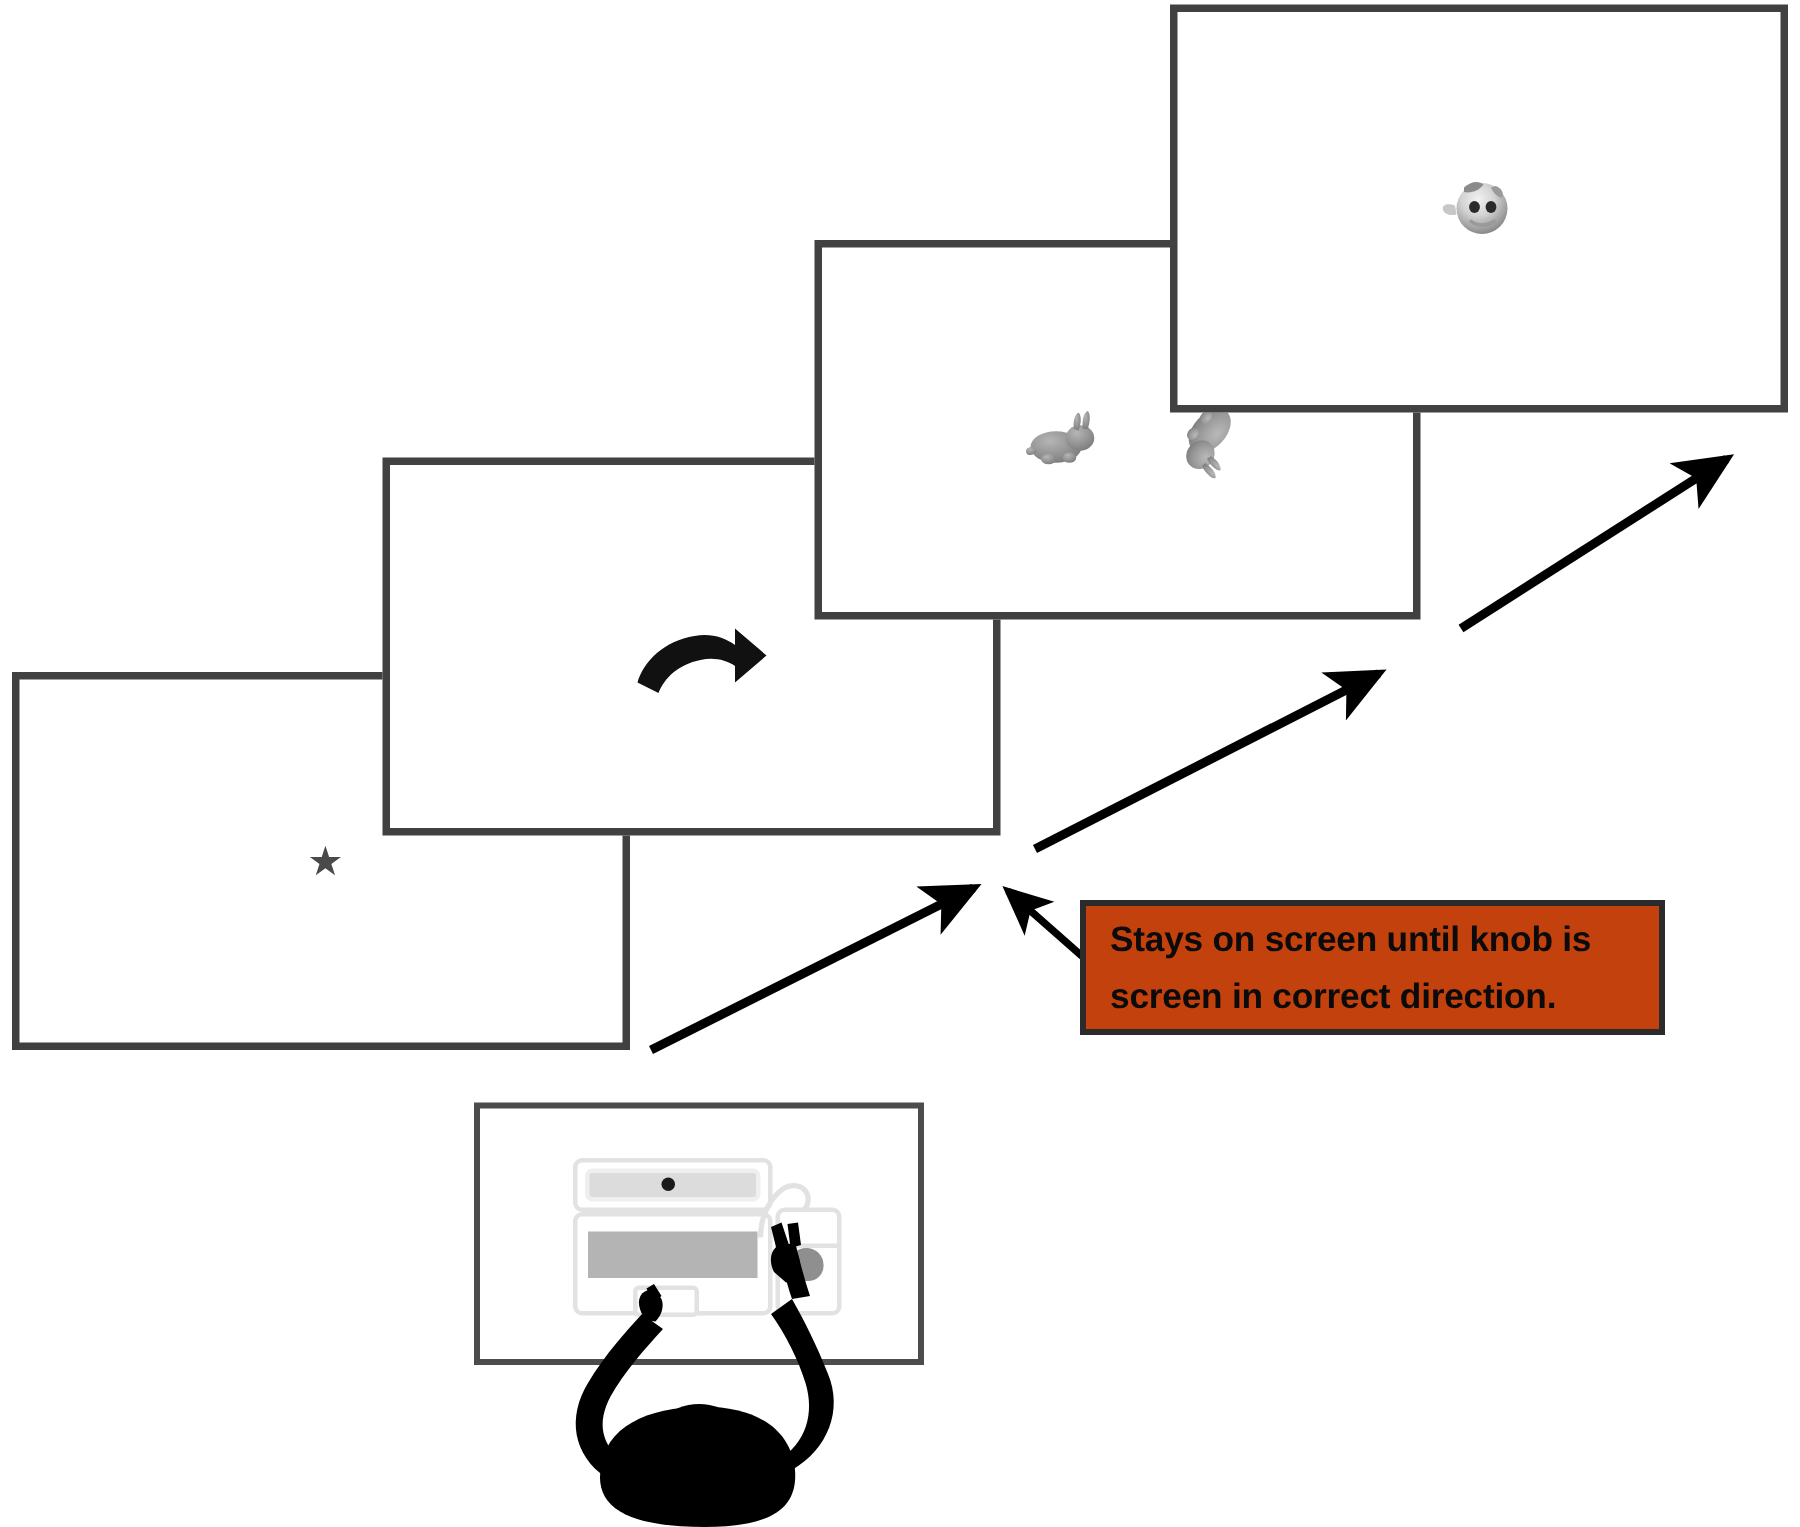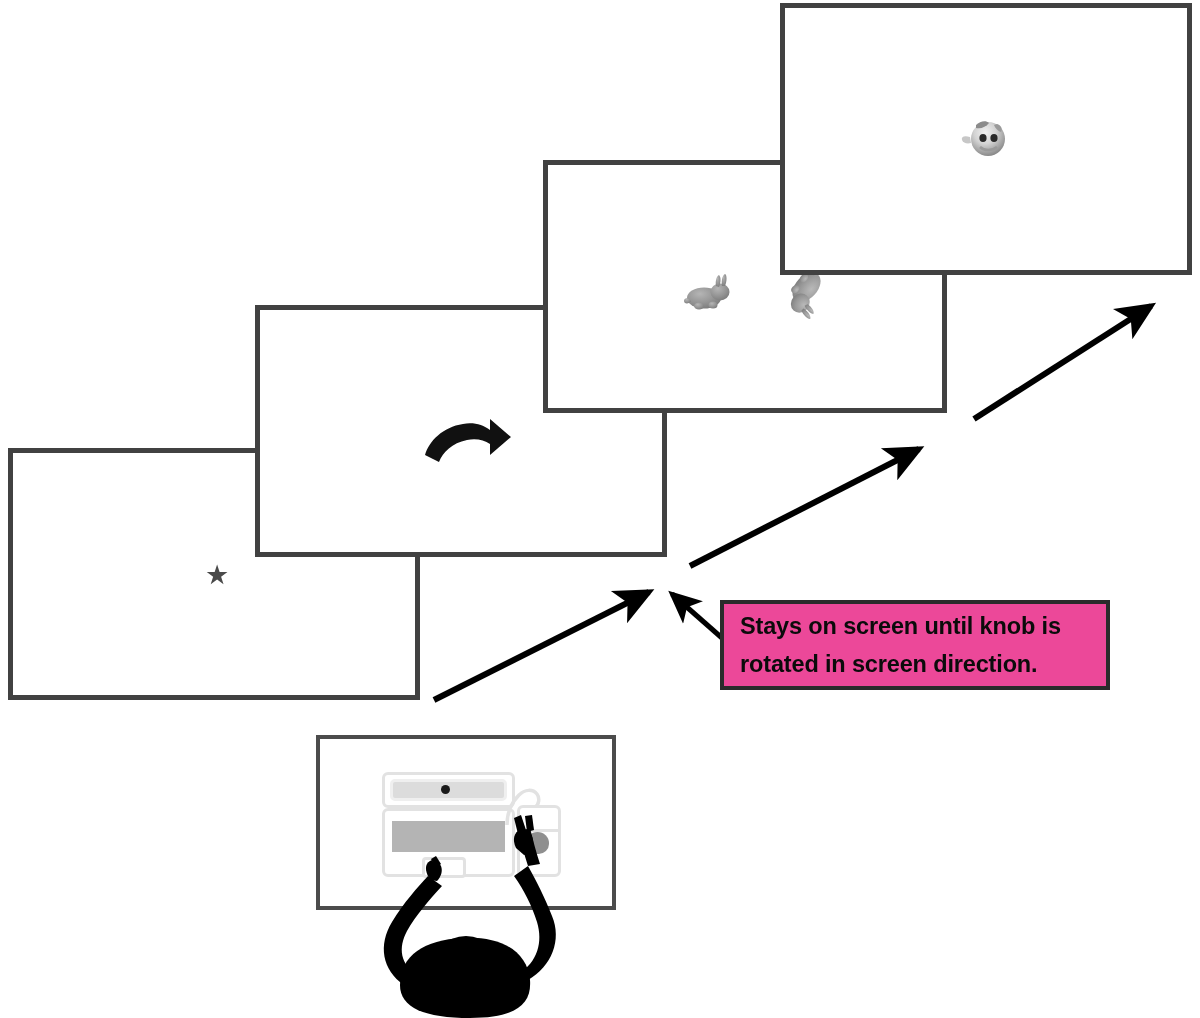--- a/index.html
+++ b/index.html
@@ -48,21 +48,21 @@
     left: 0;
     top: 0;
     width: 1200px;
     height: 1018px;
     pointer-events: none;
   }
 
   
   .caption-box {
     position: absolute;
-    background: #ec4899;
+    background: #c2410c;
     border: 4px solid #2b2b2b;
     box-sizing: border-box;
     padding: 8px 14px 8px 16px;
     display: flex;
     flex-direction: column;
     justify-content: center;
   }
   .caption-line {
     font-family: "Liberation Sans", sans-serif;
     font-weight: bold;
@@ -212,21 +212,21 @@
       </marker>
     </defs>
     <line x1="434" y1="700" x2="649" y2="592" stroke="#000000" stroke-width="6" marker-end="url(#ahead)"></line>
     <line x1="690" y1="566" x2="919" y2="449" stroke="#000000" stroke-width="6" marker-end="url(#ahead)"></line>
     <line x1="974" y1="419" x2="1151" y2="306" stroke="#000000" stroke-width="6" marker-end="url(#ahead)"></line>
     <line x1="722" y1="638" x2="672" y2="594" stroke="#000000" stroke-width="5" marker-end="url(#ahead)"></line>
   </svg>
 
   <div class="caption-box" style="left:720px; top:600px; width:390px; height:90px;">
     <div class="caption-line">Stays on screen until knob is</div>
-    <div class="caption-line">rotated in screen direction.</div>
+    <div class="caption-line">screen in correct direction.</div>
   </div>
 
   <div class="apparatus" style="left:316px; top:735px; width:300px; height:175px;">
     <div class="apparatus-inner">
 
       <div class="dev-outline" style="left:62px; top:33px; width:133px; height:36px;"></div>
 
       <div class="dev-fill-light" style="left:70px; top:40px; width:117px; height:22px;"></div>
 
       <div class="dev-dot" style="left:121px; top:46px;"></div>

